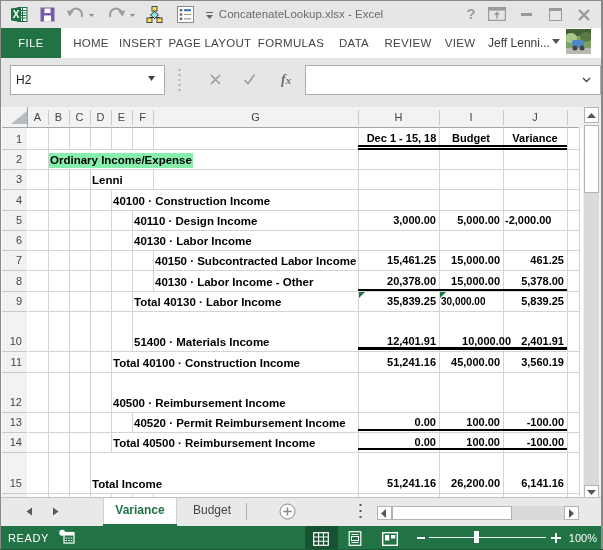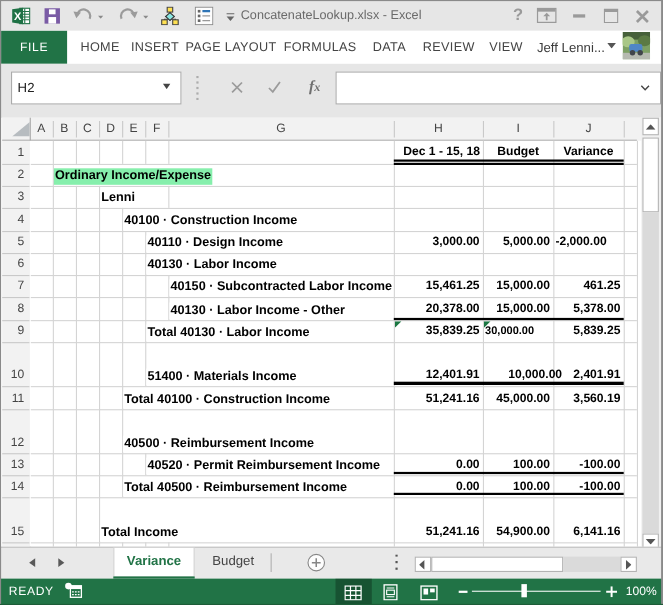--- a/index.html
+++ b/index.html
@@ -337,21 +337,21 @@
 <div style="position:absolute;left:133px;top:416px;height:15px;padding:0 1px;background:#fff;font-size:11.5px;font-weight:bold;color:#000;white-space:nowrap;line-height:15px;">40520 · Permit Reimbursement Income</div>
 <div style="position:absolute;left:360px;top:415px;width:76px;height:15px;text-align:right;font-size:11px;font-weight:bold;color:#000;white-space:nowrap;line-height:15px;">0.00</div>
 <div style="position:absolute;left:441px;top:415px;width:59px;height:15px;text-align:right;font-size:11px;font-weight:bold;color:#000;white-space:nowrap;line-height:15px;">100.00</div>
 <div style="position:absolute;left:505px;top:415px;width:59px;height:15px;text-align:right;font-size:11px;font-weight:bold;color:#000;white-space:nowrap;line-height:15px;">-100.00</div>
 <div style="position:absolute;left:112px;top:436px;height:15px;padding:0 1px;background:#fff;font-size:11.5px;font-weight:bold;color:#000;white-space:nowrap;line-height:15px;">Total 40500 · Reimbursement Income</div>
 <div style="position:absolute;left:360px;top:435px;width:76px;height:15px;text-align:right;font-size:11px;font-weight:bold;color:#000;white-space:nowrap;line-height:15px;">0.00</div>
 <div style="position:absolute;left:441px;top:435px;width:59px;height:15px;text-align:right;font-size:11px;font-weight:bold;color:#000;white-space:nowrap;line-height:15px;">100.00</div>
 <div style="position:absolute;left:505px;top:435px;width:59px;height:15px;text-align:right;font-size:11px;font-weight:bold;color:#000;white-space:nowrap;line-height:15px;">-100.00</div>
 <div style="position:absolute;left:91px;top:477px;height:15px;padding:0 1px;background:#fff;font-size:11.5px;font-weight:bold;color:#000;white-space:nowrap;line-height:15px;">Total Income</div>
 <div style="position:absolute;left:360px;top:476px;width:76px;height:15px;text-align:right;font-size:11px;font-weight:bold;color:#000;white-space:nowrap;line-height:15px;">51,241.16</div>
-<div style="position:absolute;left:441px;top:476px;width:59px;height:15px;text-align:right;font-size:11px;font-weight:bold;color:#000;white-space:nowrap;line-height:15px;">54,900.00</div>
+<div style="position:absolute;left:441px;top:476px;width:59px;height:15px;text-align:right;font-size:11px;font-weight:bold;color:#000;white-space:nowrap;line-height:15px;">26,200.00</div>
 <div style="position:absolute;left:505px;top:476px;width:59px;height:15px;text-align:right;font-size:11px;font-weight:bold;color:#000;white-space:nowrap;line-height:15px;">6,141.16</div>
 <div style="position:absolute;left:362px;top:131px;width:79px;height:15px;font-weight:bold;font-size:11px;color:#000;text-align:center;line-height:15px;white-space:nowrap;">Dec 1 - 15, 18</div>
 <div style="position:absolute;left:440px;top:131px;width:62px;height:15px;font-weight:bold;font-size:11px;color:#000;text-align:center;line-height:15px;white-space:nowrap;">Budget</div>
 <div style="position:absolute;left:504px;top:131px;width:62px;height:15px;font-weight:bold;font-size:11px;color:#000;text-align:center;line-height:15px;white-space:nowrap;">Variance</div>
 <div style="position:absolute;left:358px;top:145px;width:209px;height:2px;background:#000;"></div>
 <div style="position:absolute;left:358px;top:148px;width:209px;height:2px;background:#000;"></div>
 <div style="position:absolute;left:358px;top:289px;width:209px;height:2px;background:#000;"></div>
 <div style="position:absolute;left:358px;top:347px;width:209px;height:2.5px;background:#000;"></div>
 <div style="position:absolute;left:358px;top:429px;width:209px;height:2px;background:#000;"></div>
 <div style="position:absolute;left:358px;top:448px;width:209px;height:2px;background:#000;"></div>

